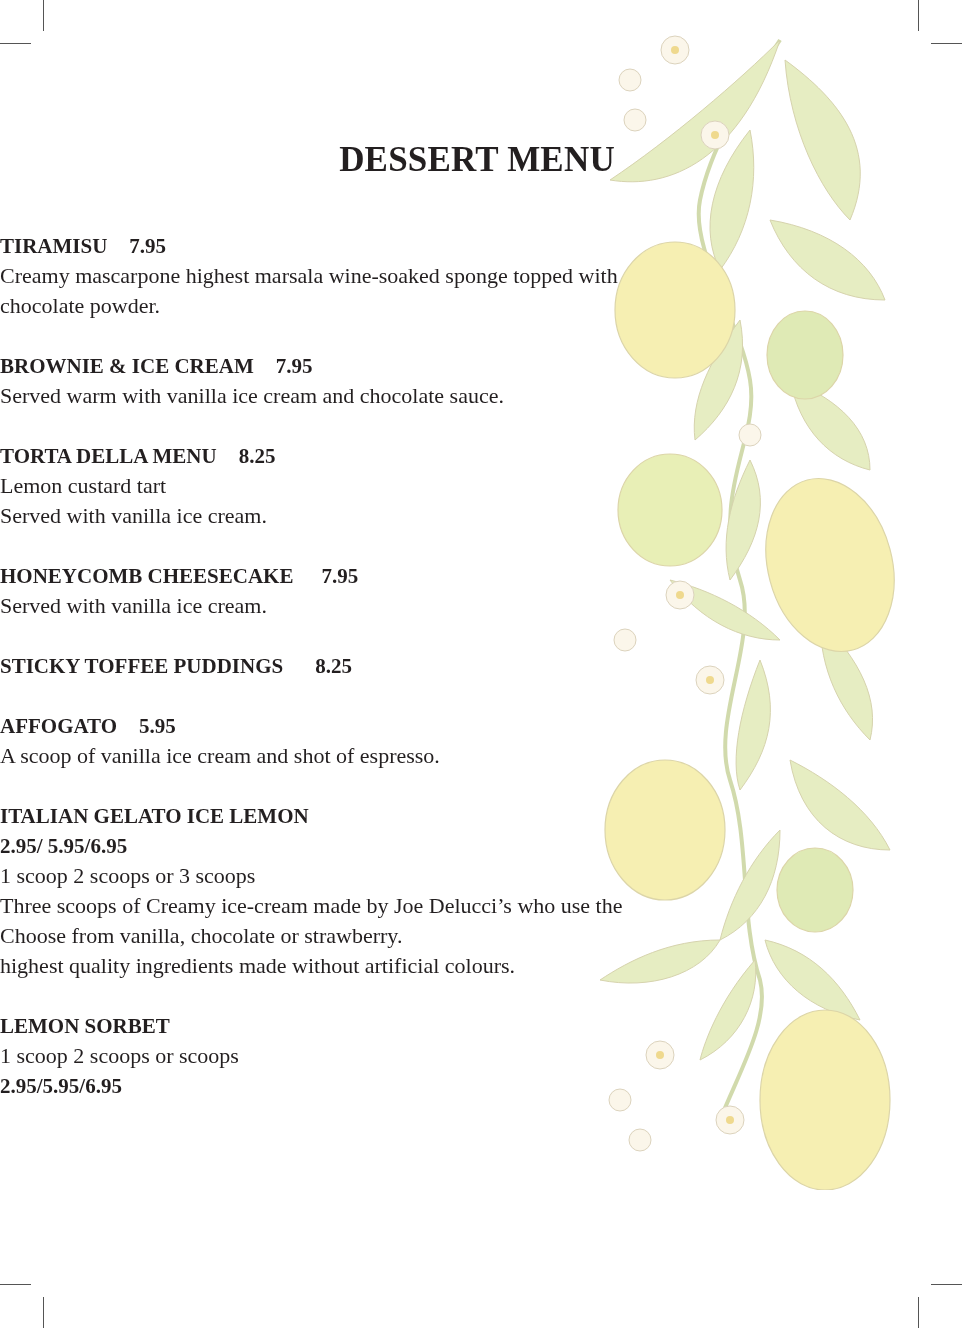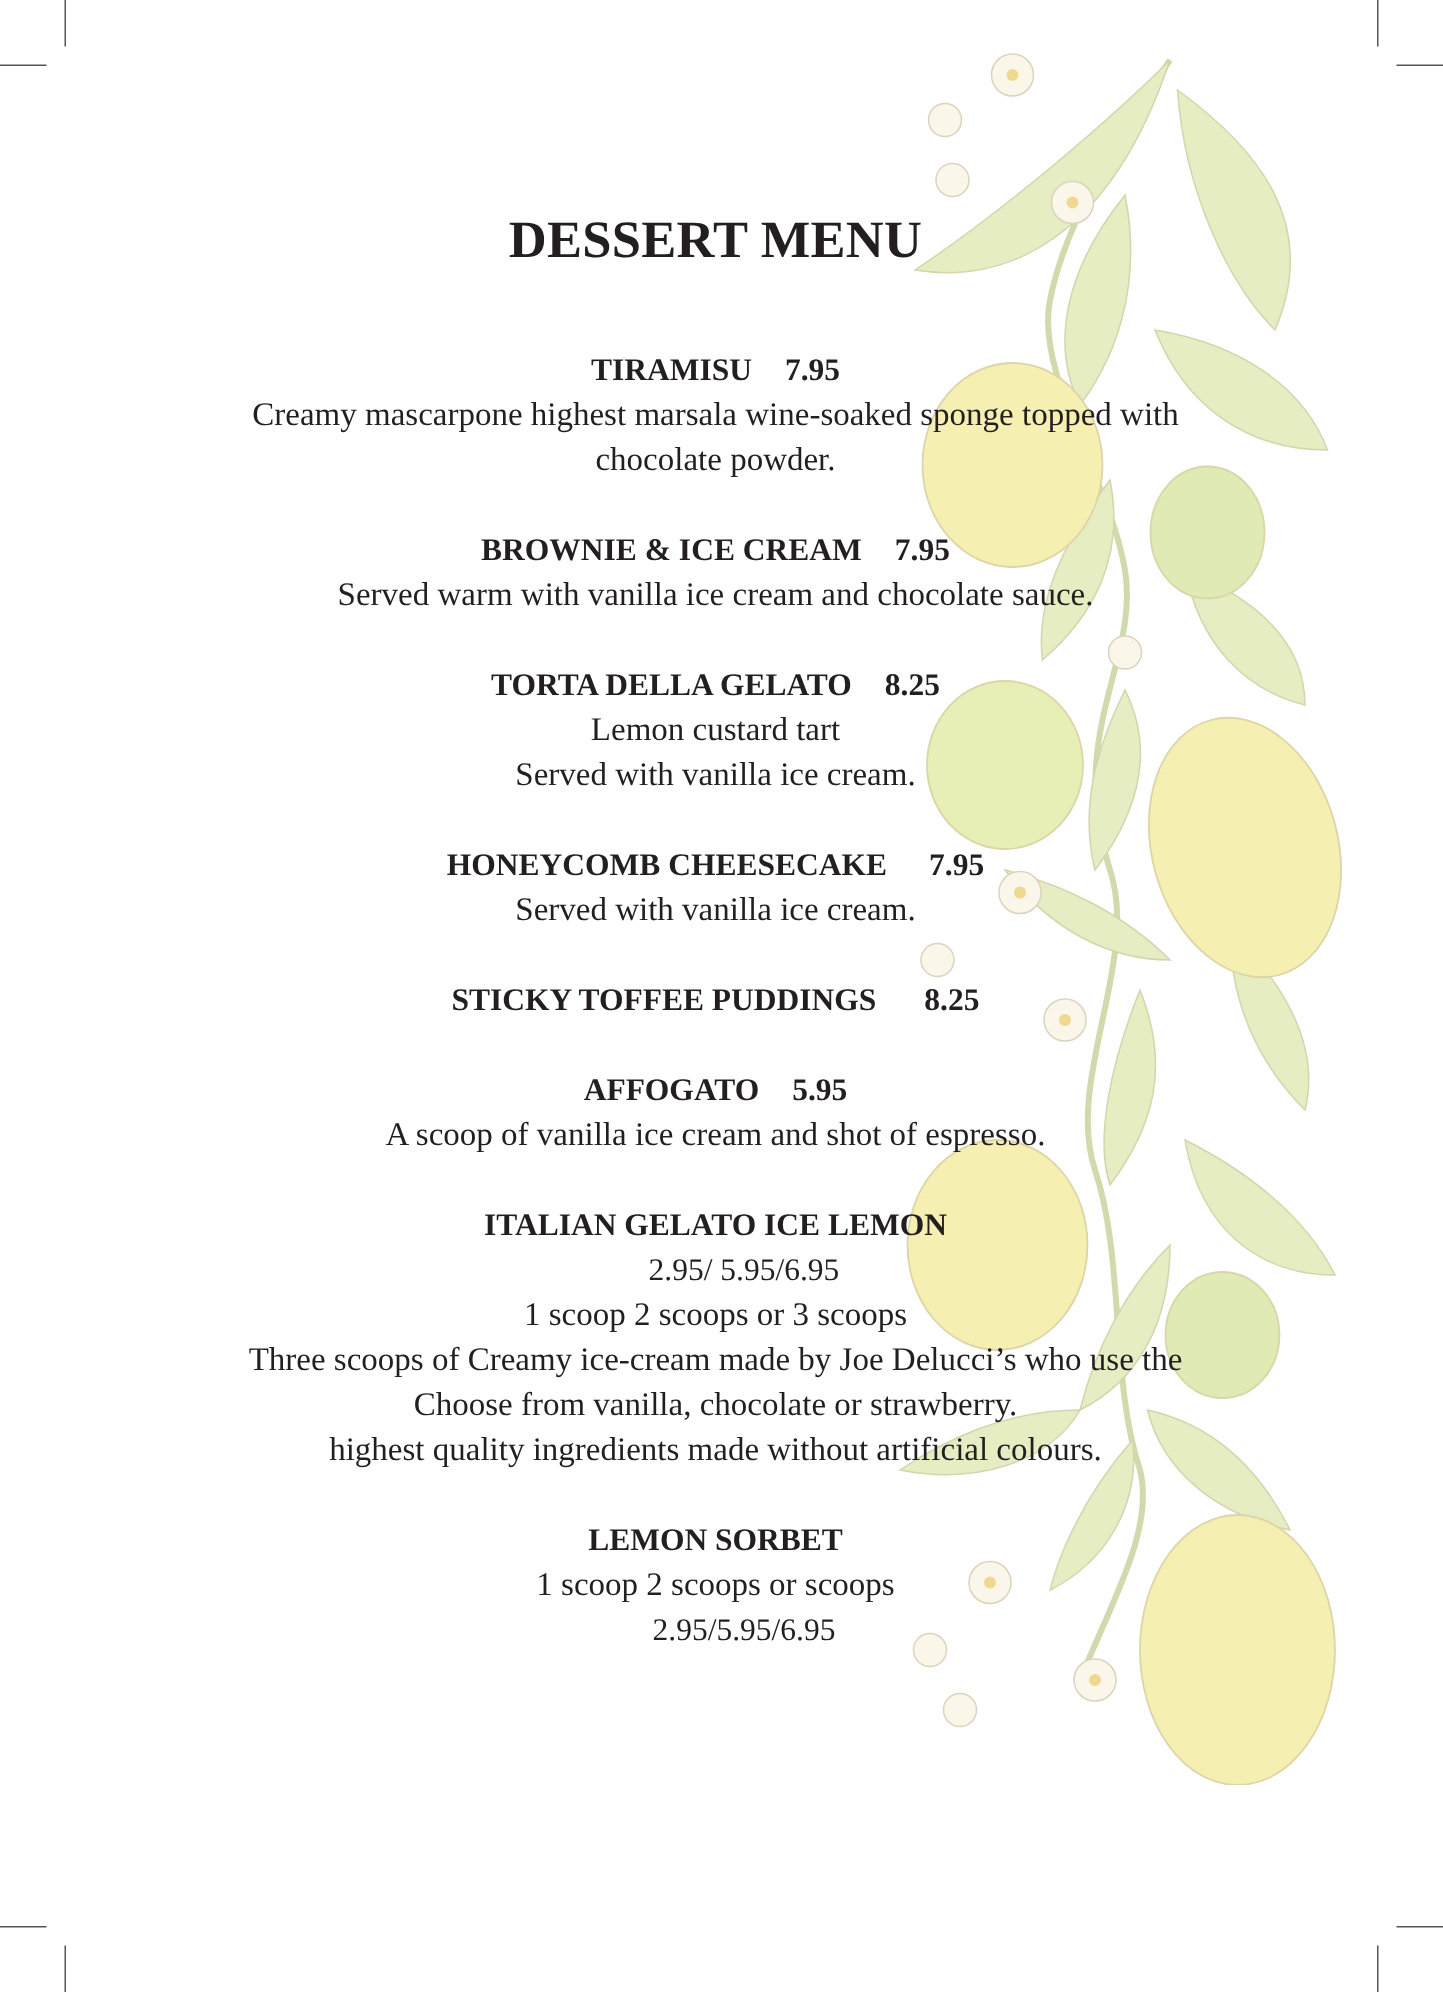--- a/index.html
+++ b/index.html
@@ -47,33 +47,33 @@
       font-weight: bold;
       font-size: 35px;
       letter-spacing: 0.2px;
       margin: 0;
     }
     .items {
       position: absolute;
       left: 0;
       top: 231px;
       width: 954px;
-      text-align: center;
+      text-align: left;
       font-size: 22px;
       line-height: 30px;
     }
     .item { margin: 0 0 30px 0; }
     .item-head {
       font-weight: bold;
       font-size: 21px;
       white-space: pre;
     }
     .item-head .price { margin-left: 22px; }
     .desc { display: block; }
-    .bold { font-weight: normal; font-size: 21px; margin-left: 38px; }
+    .bold { font-weight: bold; font-size: 21px; }
   </style>
 </head>
 <body>
 
 <div class="crop v" style="left:43px; top:0;"></div>
 <div class="crop h" style="left:0; top:43px;"></div>
 <div class="crop v" style="left:918px; top:0;"></div>
 <div class="crop h" style="left:931px; top:43px;"></div>
 <div class="crop v" style="left:43px; top:1297px;"></div>
 <div class="crop h" style="left:0; top:1284px;"></div>
@@ -148,21 +148,21 @@
       <span class="desc">Creamy mascarpone highest marsala wine-soaked sponge topped with</span>
       <span class="desc">chocolate powder.</span>
     </div>
 
     <div class="item">
       <div class="item-head"><span>BROWNIE &amp; ICE CREAM</span><span class="price">7.95</span></div>
       <span class="desc">Served warm with vanilla ice cream and chocolate sauce.</span>
     </div>
 
     <div class="item">
-      <div class="item-head"><span>TORTA DELLA GELATO</span><span class="price">8.25</span></div>
+      <div class="item-head"><span>TORTA DELLA MENU</span><span class="price">8.25</span></div>
       <span class="desc">Lemon custard tart</span>
       <span class="desc">Served with vanilla ice cream.</span>
     </div>
 
     <div class="item">
       <div class="item-head"><span>HONEYCOMB CHEESECAKE</span><span class="price" style="margin-left:28px">7.95</span></div>
       <span class="desc">Served with vanilla ice cream.</span>
     </div>
 
     <div class="item">

